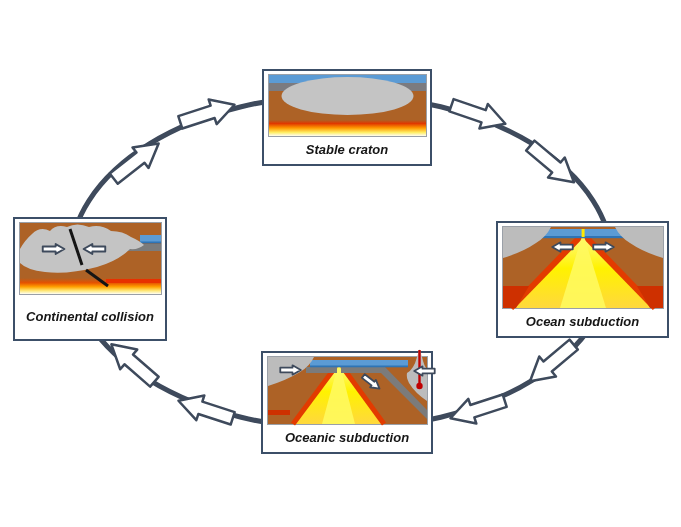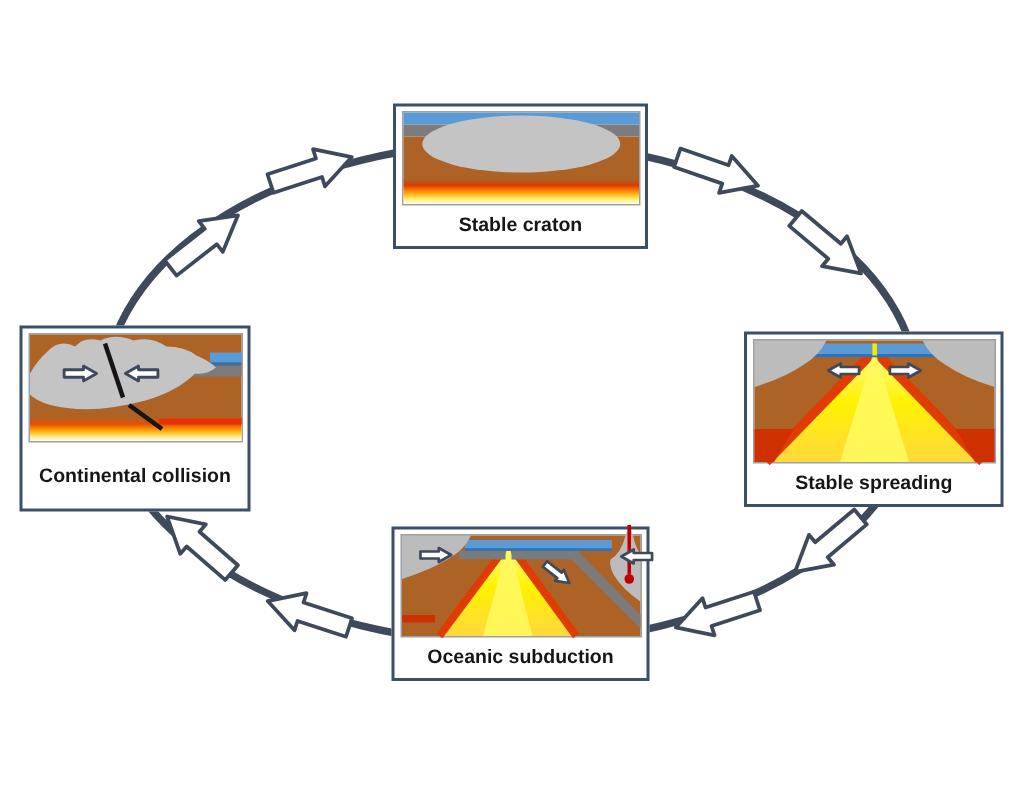--- a/index.html
+++ b/index.html
@@ -4,21 +4,21 @@
 <style>
   html,body{margin:0;padding:0;background:#ffffff;}
   .canvas{
     position:relative;width:681px;height:527px;background:#ffffff;overflow:hidden;
     font-family:"Liberation Sans", sans-serif;
   }
   .cycle-svg{position:absolute;left:0;top:0;z-index:1;}
   .panel{
     position:absolute;z-index:2;background:#ffffff;
     border:2.5px solid #3C4F68;box-sizing:border-box;
-    padding:3px;display:flex;flex-direction:column;align-items:center;
+    padding:3px;display:flex;flex-direction:column;align-items:center;font-style:italic;
   }
   .panel svg{display:block;overflow:visible;}
   .panel-label{
     font-weight:700;font-size:13px;line-height:1.15;color:#161616;
     text-align:center;padding-top:3px;flex:1;display:flex;align-items:center;justify-content:center;
   }
   .graphic-frame{border:1px solid #9aa0a8;line-height:0;}
 </style>
 </head>
 <body>
@@ -85,21 +85,21 @@
         <rect x="30" y="9" width="100" height="2.2" fill="#2E74B5"></rect>
         <path d="M0,0 L48,0 Q43,10 33,16 Q20,25 0,31 Z" fill="#BCBCBC"></path>
         <path d="M160,0 L112,0 Q117,10 127,16 Q140,25 160,31 Z" fill="#BCBCBC"></path>
         <rect x="78.6" y="2" width="3" height="8" fill="#FFE800"></rect>
         <g fill="#ffffff" stroke="#3E4A5C" stroke-width="5" stroke-linejoin="round">
           <use href="#blockArrow" transform="translate(60,20) scale(0.36) rotate(180)"></use>
           <use href="#blockArrow" transform="translate(100,20) scale(0.36)"></use>
         </g>
       </svg>
     </div>
-    <div class="panel-label">Stable spreading</div>
+    <div class="panel-label">Ocean subduction</div>
   </div>
 
   <div class="panel" style="left:261px;top:351px;width:172px;height:103px;">
     <div class="graphic-frame">
       <svg width="159" height="67" viewBox="0 0 159 67">
         <rect x="0" y="0" width="159" height="67" fill="#AD6226"></rect>
         <path d="M69,8 L73,8 L116,67 L25,67 Z" fill="url(#magGrad)"></path>
         <path d="M69,8 L25,67" stroke="#E23B00" stroke-width="5" fill="none"></path>
         <path d="M73,8 L116,67" stroke="#E23B00" stroke-width="5" fill="none"></path>
         <path d="M70,8 L72,8 L87,67 L54,67 Z" fill="#FFFA5E" opacity="0.9"></path>

